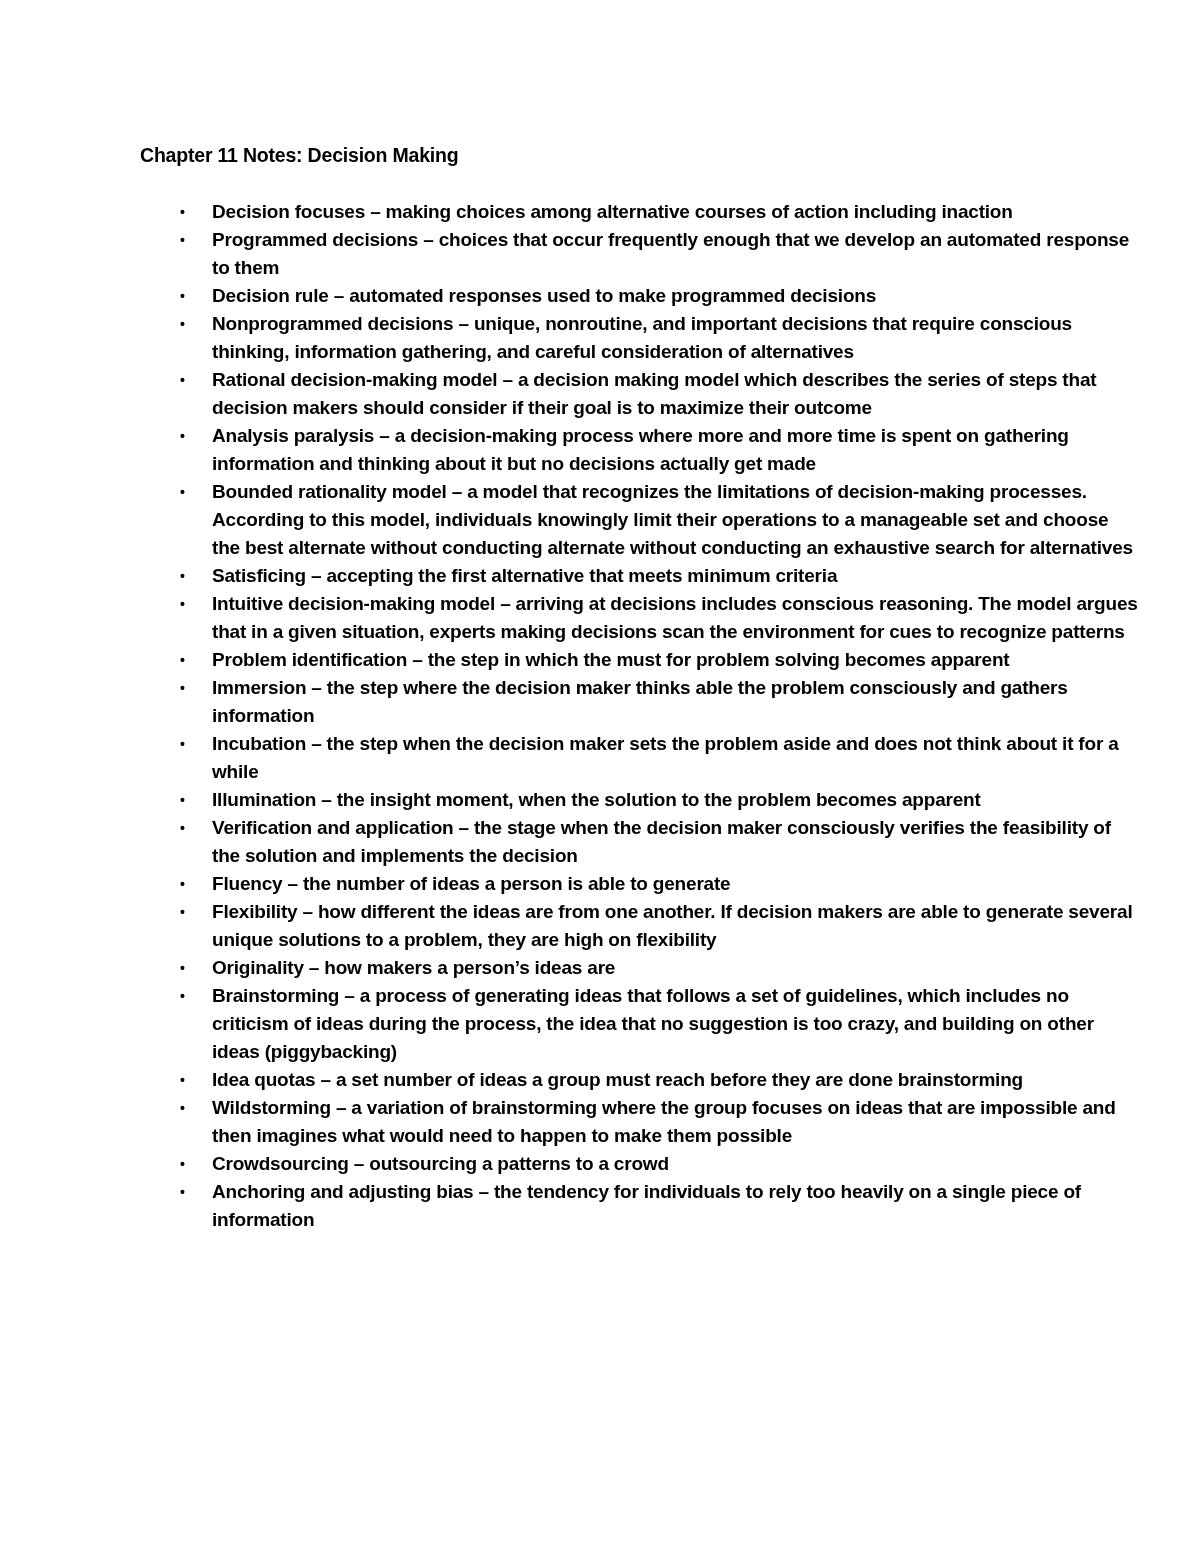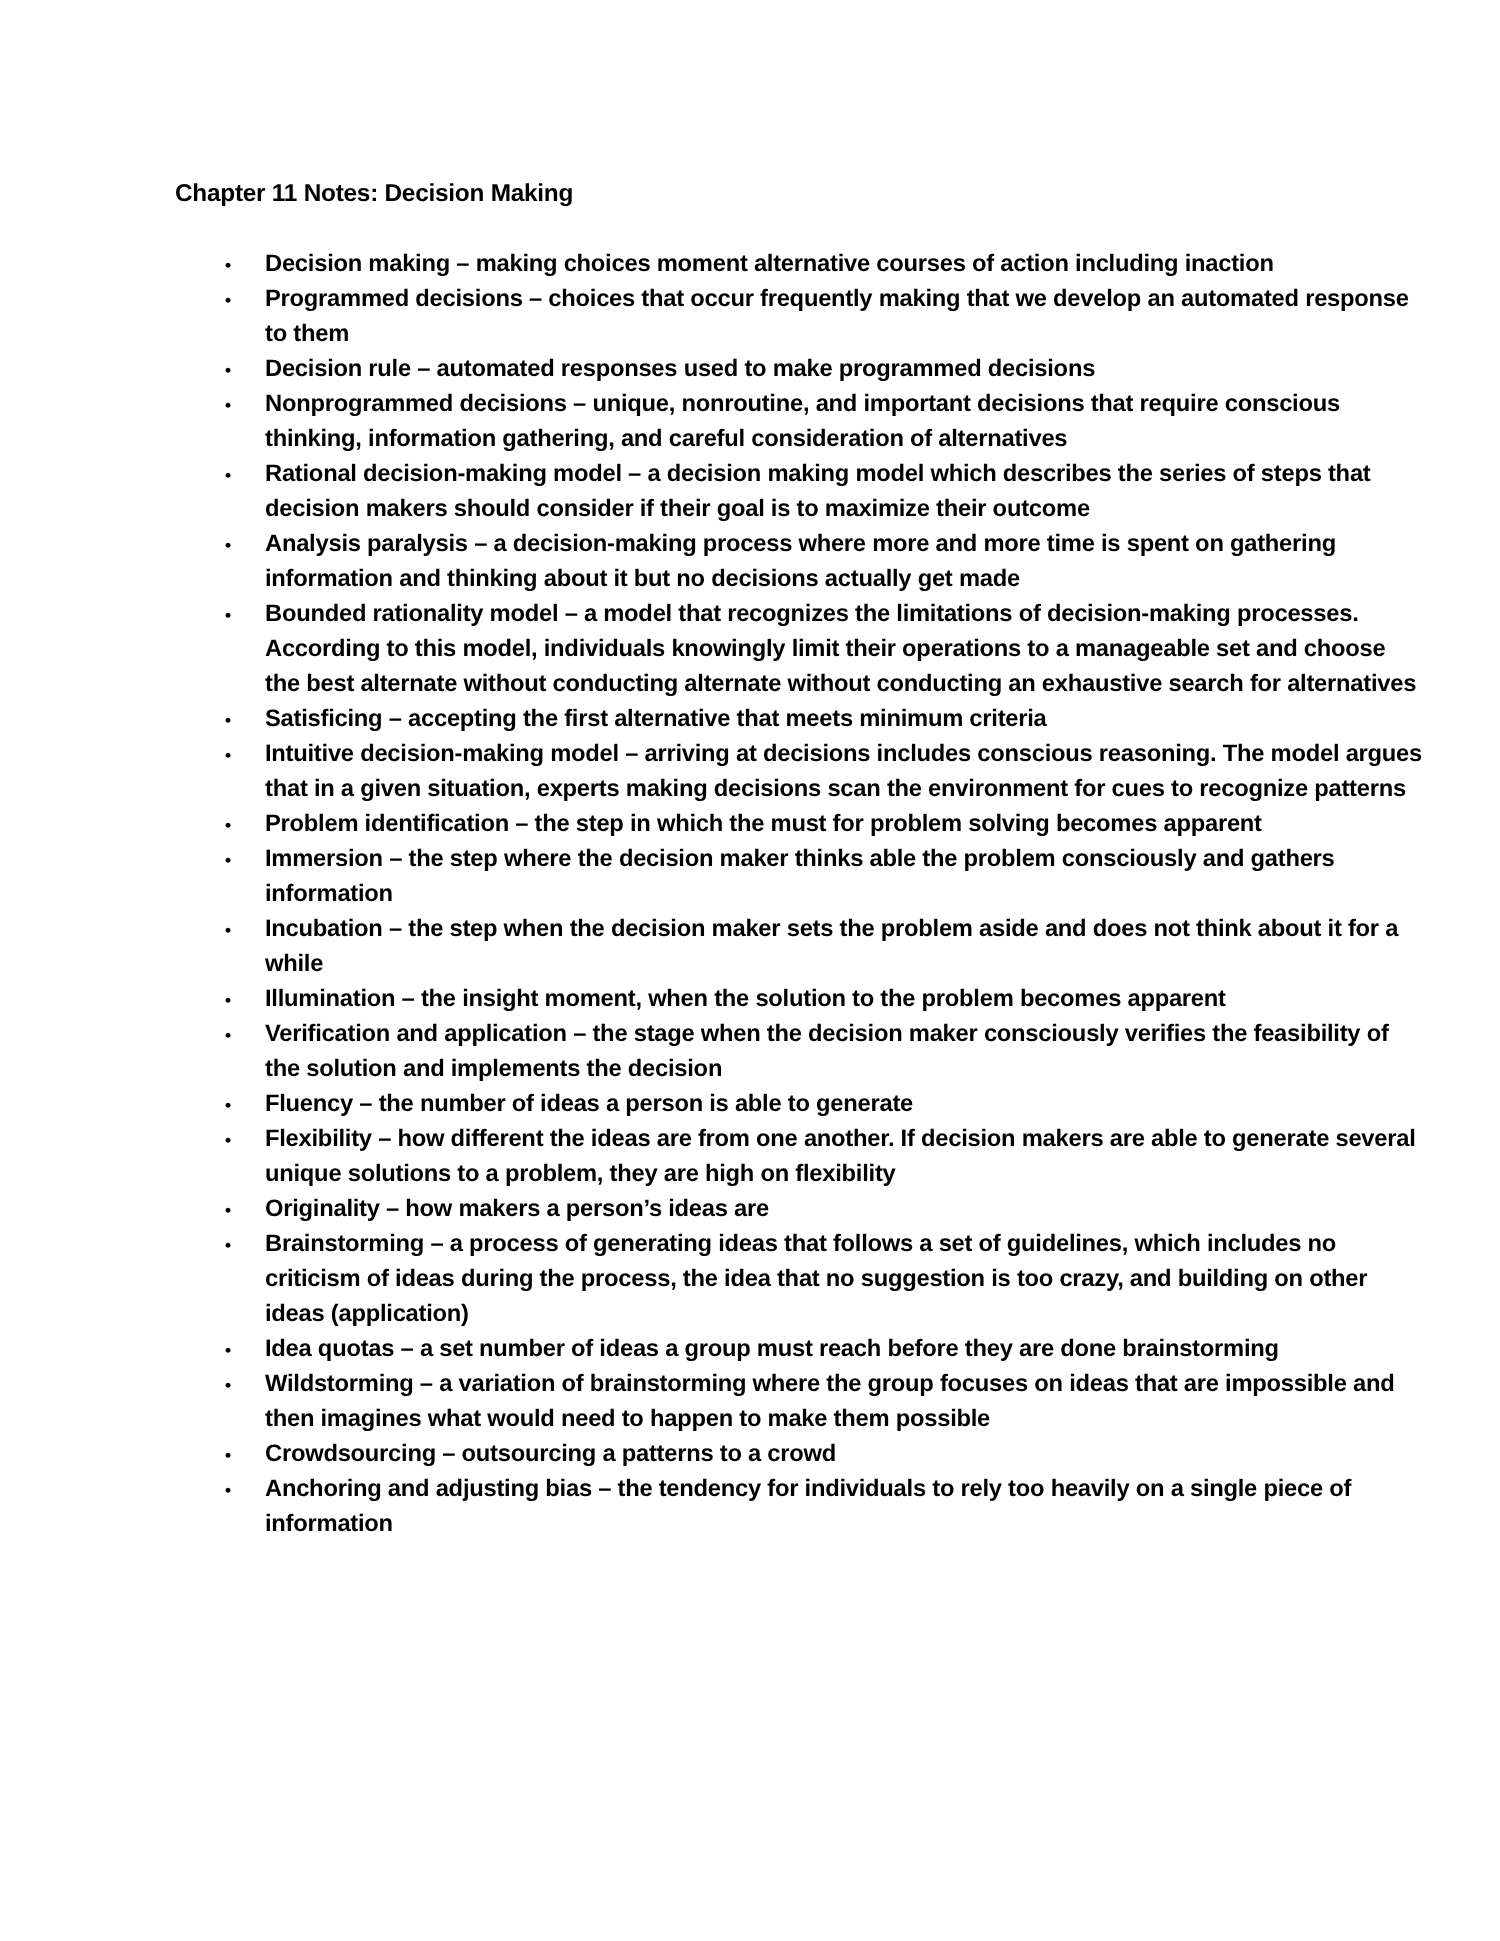--- a/index.html
+++ b/index.html
@@ -50,25 +50,25 @@
   }
 </style>
 </head>
 <body>
 
 <div class="page">
   <h1 class="doc-title">Chapter 11 Notes: Decision Making</h1>
   <ul class="notes-list" id="bullet-list">
       <li class="bullet-item">
         <span class="bullet-marker">•</span>
-        <span class="bullet-text">Decision making – making choices moment alternative courses of action including inaction</span>
+        <span class="bullet-text">Decision focuses – making choices among alternative courses of action including inaction</span>
       </li>
       <li class="bullet-item">
         <span class="bullet-marker">•</span>
-        <span class="bullet-text">Programmed decisions – choices that occur frequently making that we develop an automated response to them</span>
+        <span class="bullet-text">Programmed decisions – choices that occur frequently enough that we develop an automated response to them</span>
       </li>
       <li class="bullet-item">
         <span class="bullet-marker">•</span>
         <span class="bullet-text">Decision rule – automated responses used to make programmed decisions</span>
       </li>
       <li class="bullet-item">
         <span class="bullet-marker">•</span>
         <span class="bullet-text">Nonprogrammed decisions – unique, nonroutine, and important decisions that require conscious thinking, information gathering, and careful consideration of alternatives</span>
       </li>
       <li class="bullet-item">
@@ -118,21 +118,21 @@
       <li class="bullet-item">
         <span class="bullet-marker">•</span>
         <span class="bullet-text">Flexibility – how different the ideas are from one another. If decision makers are able to generate several unique solutions to a problem, they are high on flexibility</span>
       </li>
       <li class="bullet-item">
         <span class="bullet-marker">•</span>
         <span class="bullet-text">Originality – how makers a person’s ideas are</span>
       </li>
       <li class="bullet-item">
         <span class="bullet-marker">•</span>
-        <span class="bullet-text">Brainstorming – a process of generating ideas that follows a set of guidelines, which includes no criticism of ideas during the process, the idea that no suggestion is too crazy, and building on other ideas (application)</span>
+        <span class="bullet-text">Brainstorming – a process of generating ideas that follows a set of guidelines, which includes no criticism of ideas during the process, the idea that no suggestion is too crazy, and building on other ideas (piggybacking)</span>
       </li>
       <li class="bullet-item">
         <span class="bullet-marker">•</span>
         <span class="bullet-text">Idea quotas – a set number of ideas a group must reach before they are done brainstorming</span>
       </li>
       <li class="bullet-item">
         <span class="bullet-marker">•</span>
         <span class="bullet-text">Wildstorming – a variation of brainstorming where the group focuses on ideas that are impossible and then imagines what would need to happen to make them possible</span>
       </li>
       <li class="bullet-item">

